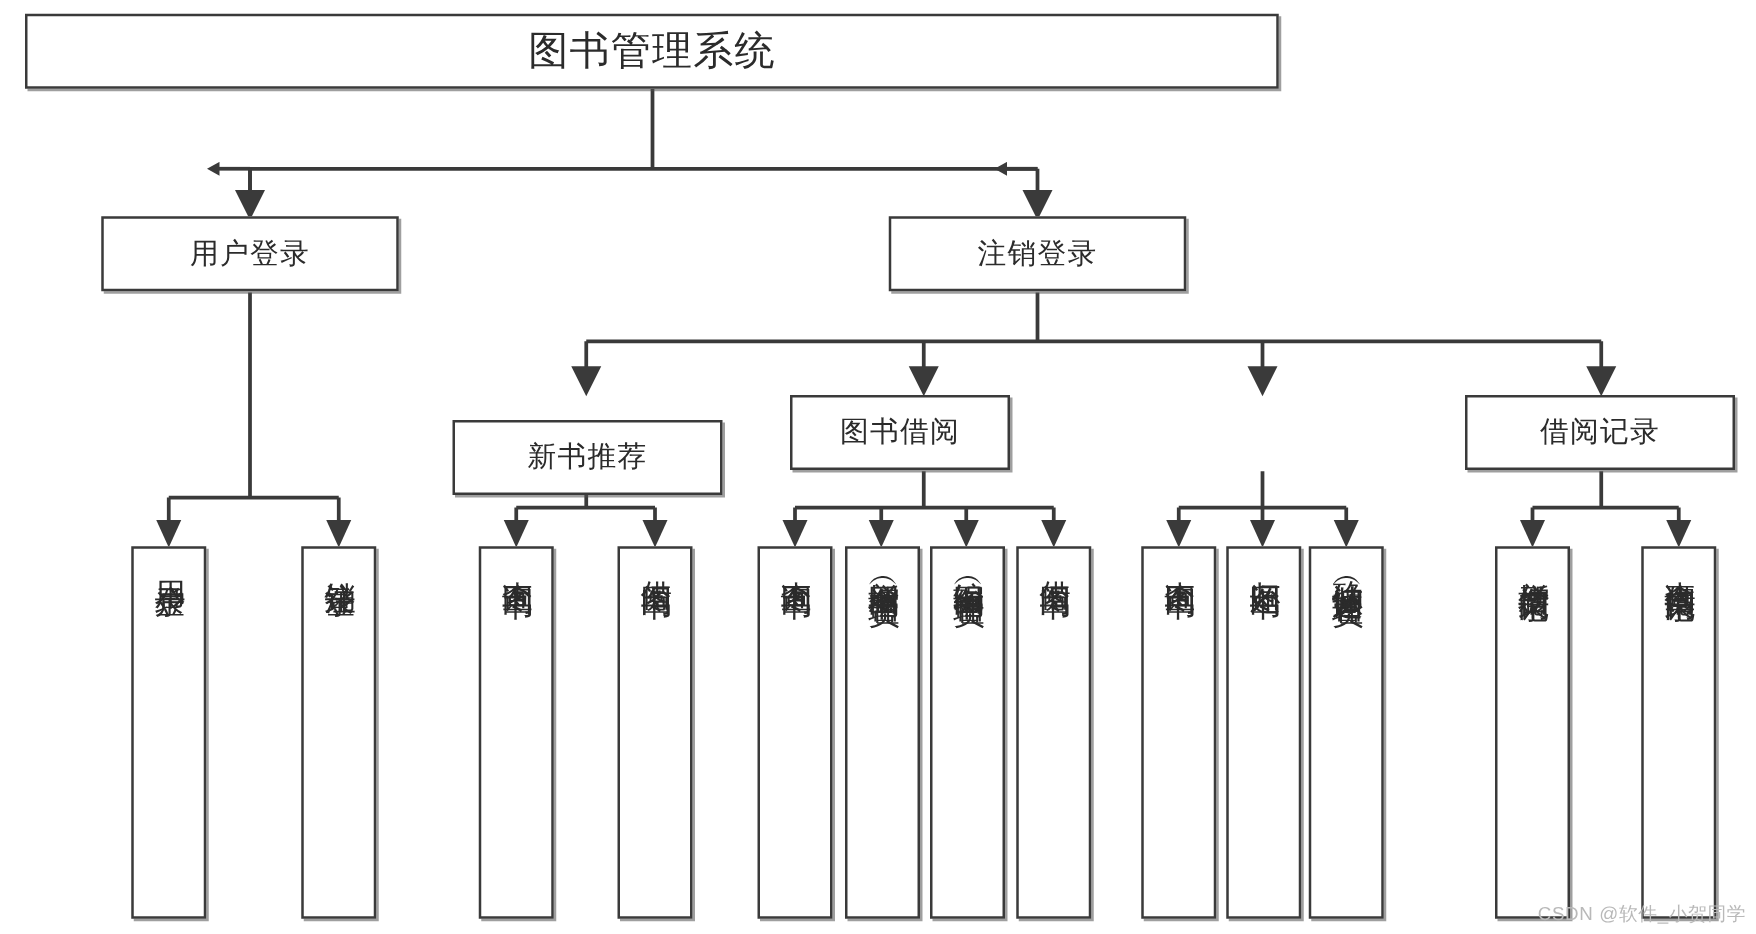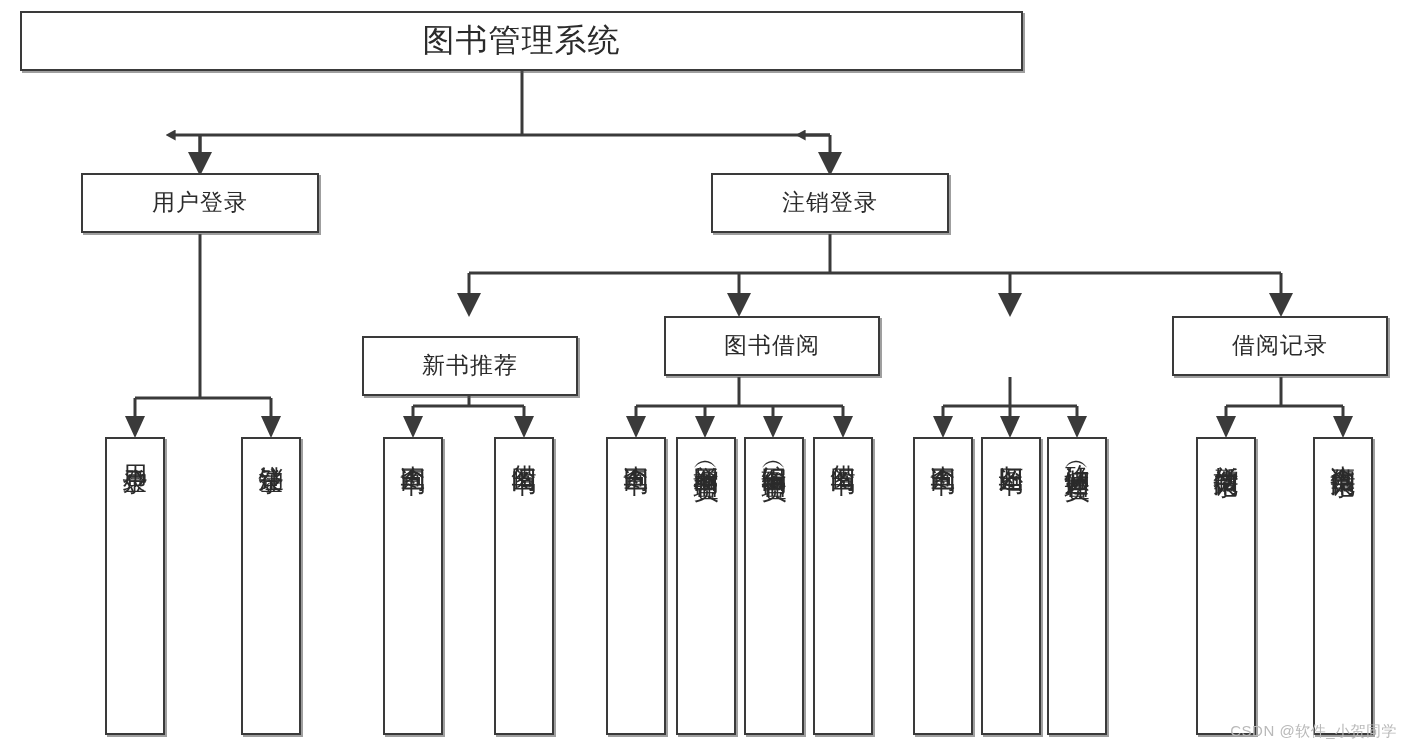--- a/index.html
+++ b/index.html
@@ -179,21 +179,21 @@
   </div>
 
   <div class="node h" style="left:711px; top:173px; width:238px; height:60px;">
     <span class="lbl">注销登录</span>
   </div>
 
   <div class="node h" style="left:362px; top:316px; width:216px; height:60px;margin-top:20px;">
     <span class="lbl">新书推荐</span>
   </div>
 
-  <div class="node h" style="left:632px; top:316px; width:216px; height:60px;margin-left:32px;">
+  <div class="node h" style="left:632px; top:316px; width:176px; height:60px;">
     <span class="lbl">图书借阅</span>
   </div>
 
 
   <div class="node h" style="left:1172px; top:316px; width:216px; height:60px;">
     <span class="lbl">借阅记录</span>
   </div>
 
   <div class="node v" style="left:105px; top:437px; width:60px; height:298px;">
     <span class="lbl">用户登录</span>

